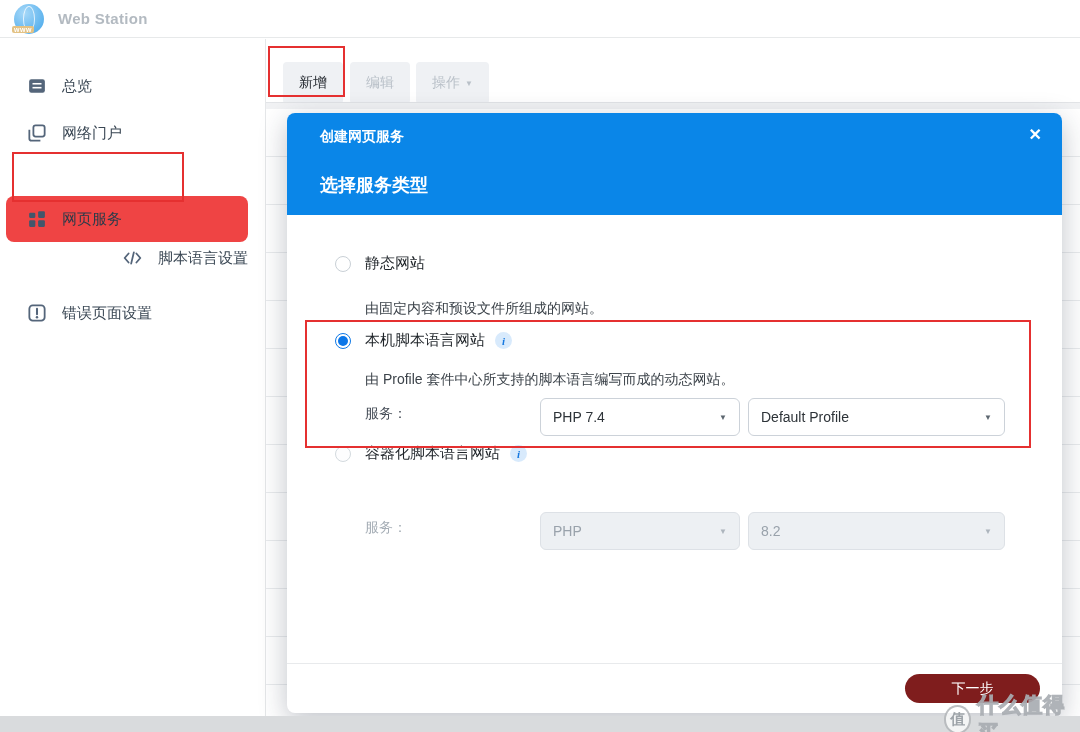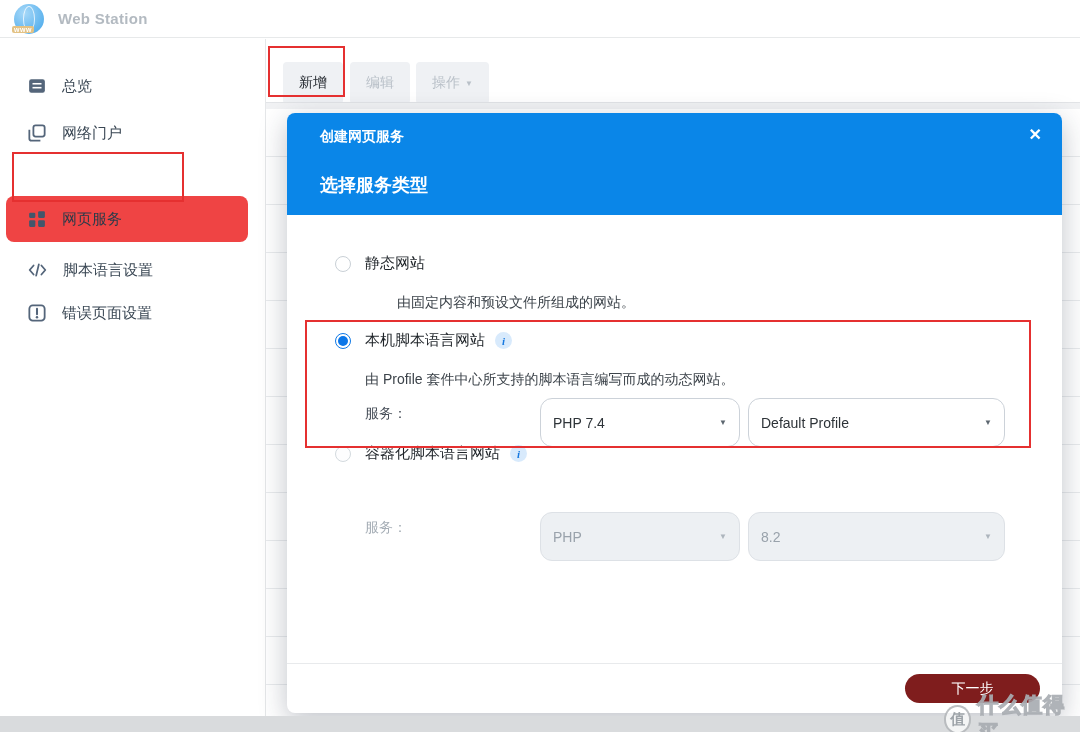--- a/index.html
+++ b/index.html
@@ -52,21 +52,21 @@
   .radio.dim { border-color:#d3dade; background:#fdfdfe; }
 
   .opt-label { position:absolute; left:78px; font-size:15px; color:#1f2429; font-weight:500; display:flex; align-items:center; gap:10px; }
   .opt-desc  { position:absolute; left:78px; font-size:14px; color:#3c434a; }
   .info-ic { display:inline-flex; width:17px; height:17px; border-radius:50%; background:#d8eafc; color:#1678e0;
              font-size:11px; font-weight:bold; font-style:italic; font-family:"Liberation Serif", serif;
              align-items:center; justify-content:center; }
 
   .svc-label { position:absolute; left:78px; height:31px; line-height:31px; font-size:14px; color:#49505a; }
   .svc-label.dim, .opt-desc.dim { color:#a6aeb6; }
-  .dd { position:absolute; height:49px; border:1px solid #ccd2d9; border-radius:12px; background:#fff;
+  .dd { position:absolute; height:38px; border:1px solid #ccd2d9; border-radius:6px; background:#fff;
         display:flex; align-items:center; justify-content:space-between; padding:0 12px; font-size:14px; color:#2d3338; cursor:pointer;gap:21px; }
   .dd .arrow { font-size:8px; color:#5d6770; }
   .dd.disabled { background:#edf0f3; border-color:#dde1e6; color:#99a2ab; cursor:default; }
   .dd.disabled .arrow { color:#adb5bd; }
 
   .modal-footline { position:absolute; left:0; top:550px; width:100%; height:1px; background:#e8eaec; }
   .next-btn { position:absolute; left:618px; top:561px; width:135px; height:29px; border:none; border-radius:15px;
               background:#7f1d1d; color:#fff; font-size:14px; font-family:inherit; cursor:pointer; }
 
   
@@ -114,21 +114,21 @@
     </div>
     <div class="side-item selected" style="top:157px;">
       <svg width="18" height="18" viewBox="0 0 16 16">
         <rect x="1" y="2.5" width="5.5" height="4.5" rx="1" fill="#43566b"></rect>
         <rect x="9" y="1" width="6" height="6" rx="1" fill="#43566b"></rect>
         <rect x="1" y="9" width="5.5" height="6" rx="1" fill="#43566b"></rect>
         <rect x="9" y="9" width="6" height="6" rx="1" fill="#43566b"></rect>
       </svg>
       <span>网页服务</span>
     </div>
-    <div class="side-item" style="top:208px;">
+    <div class="side-item" style="top:196px;justify-content:flex-end;">
       <svg width="19" height="18" viewBox="0 0 17 16" fill="none">
         <polyline points="5,4 1.5,8 5,12" stroke="#54657a" stroke-width="1.6" stroke-linecap="round" stroke-linejoin="round"></polyline>
         <polyline points="12,4 15.5,8 12,12" stroke="#54657a" stroke-width="1.6" stroke-linecap="round" stroke-linejoin="round"></polyline>
         <line x1="9.7" y1="3" x2="7.3" y2="13" stroke="#54657a" stroke-width="1.6" stroke-linecap="round"></line>
       </svg>
       <span>脚本语言设置</span>
     </div>
     <div class="side-item" style="top:251px;">
       <svg width="18" height="18" viewBox="0 0 16 16" fill="none">
         <rect x="1.2" y="1.2" width="13.6" height="13.6" rx="3" stroke="#54657a" stroke-width="1.6"></rect>
@@ -154,21 +154,21 @@
     <div class="modal-head">
       <div class="modal-title">创建网页服务</div>
       <div class="modal-close">✕</div>
       <div class="modal-sub">选择服务类型</div>
     </div>
 
     <div class="radio" style="top:143px;"></div>
     <div class="opt-label" style="top:141px;">
       <span>静态网站</span>
     </div>
-    <div class="opt-desc" style="top:181px;margin-left:32px;">由固定内容和预设文件所组成的网站。</div>
+    <div class="opt-desc" style="top:187px;">由固定内容和预设文件所组成的网站。</div>
 
     <div class="radio checked" style="top:220px;"></div>
     <div class="opt-label" style="top:218px;">
       <span>本机脚本语言网站</span>
       <span class="info-ic">i</span>
     </div>
     <div class="opt-desc" style="top:258px;">由 Profile 套件中心所支持的脚本语言编写而成的动态网站。</div>
     <div class="svc-label" style="top:285px;">服务：</div>
     <div class="dd" style="left:253px; top:285px; width:200px;">
       <span>PHP 7.4</span>

